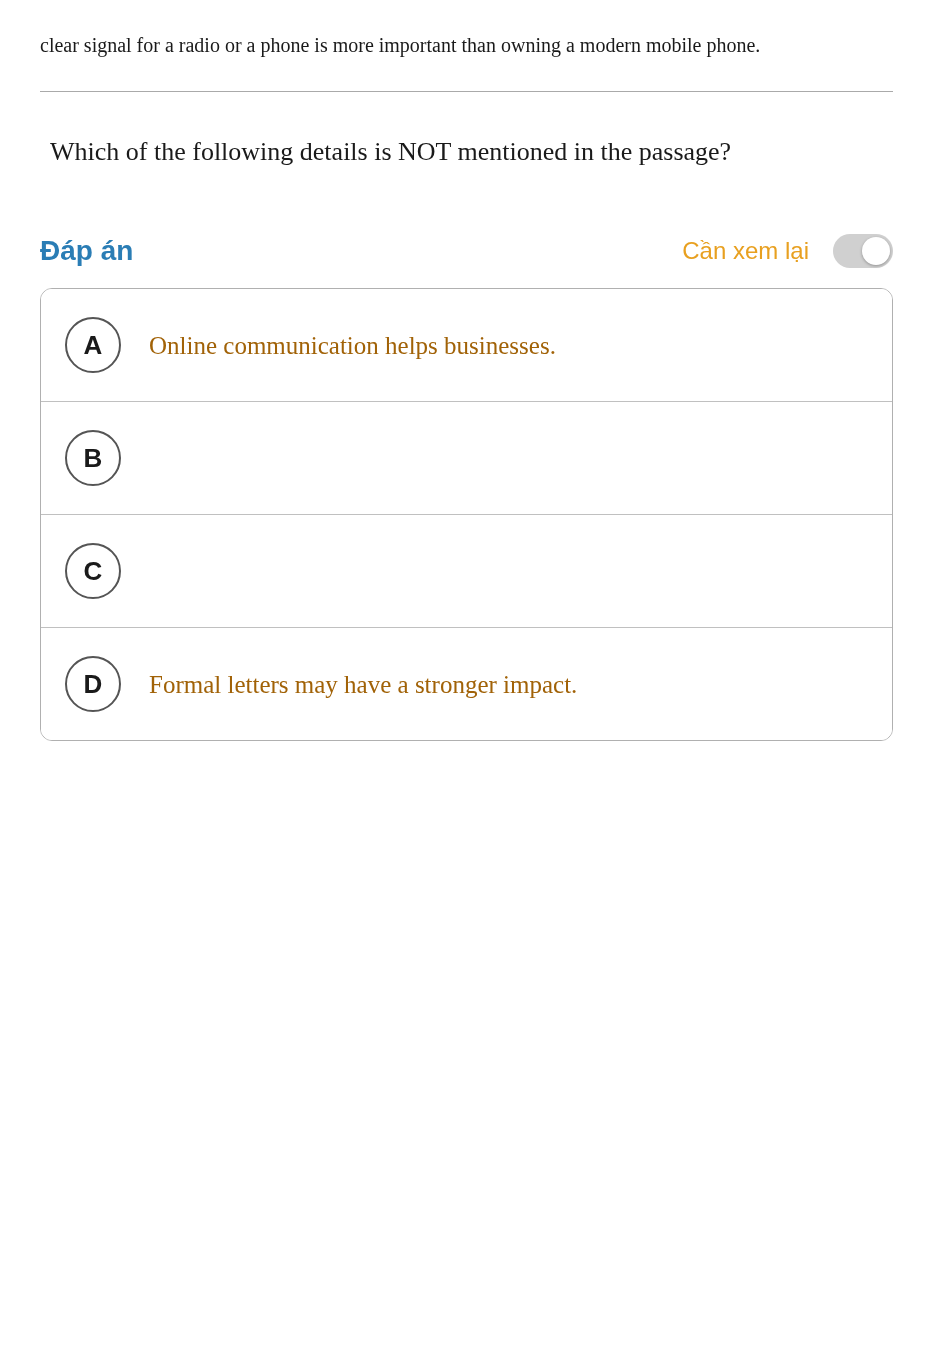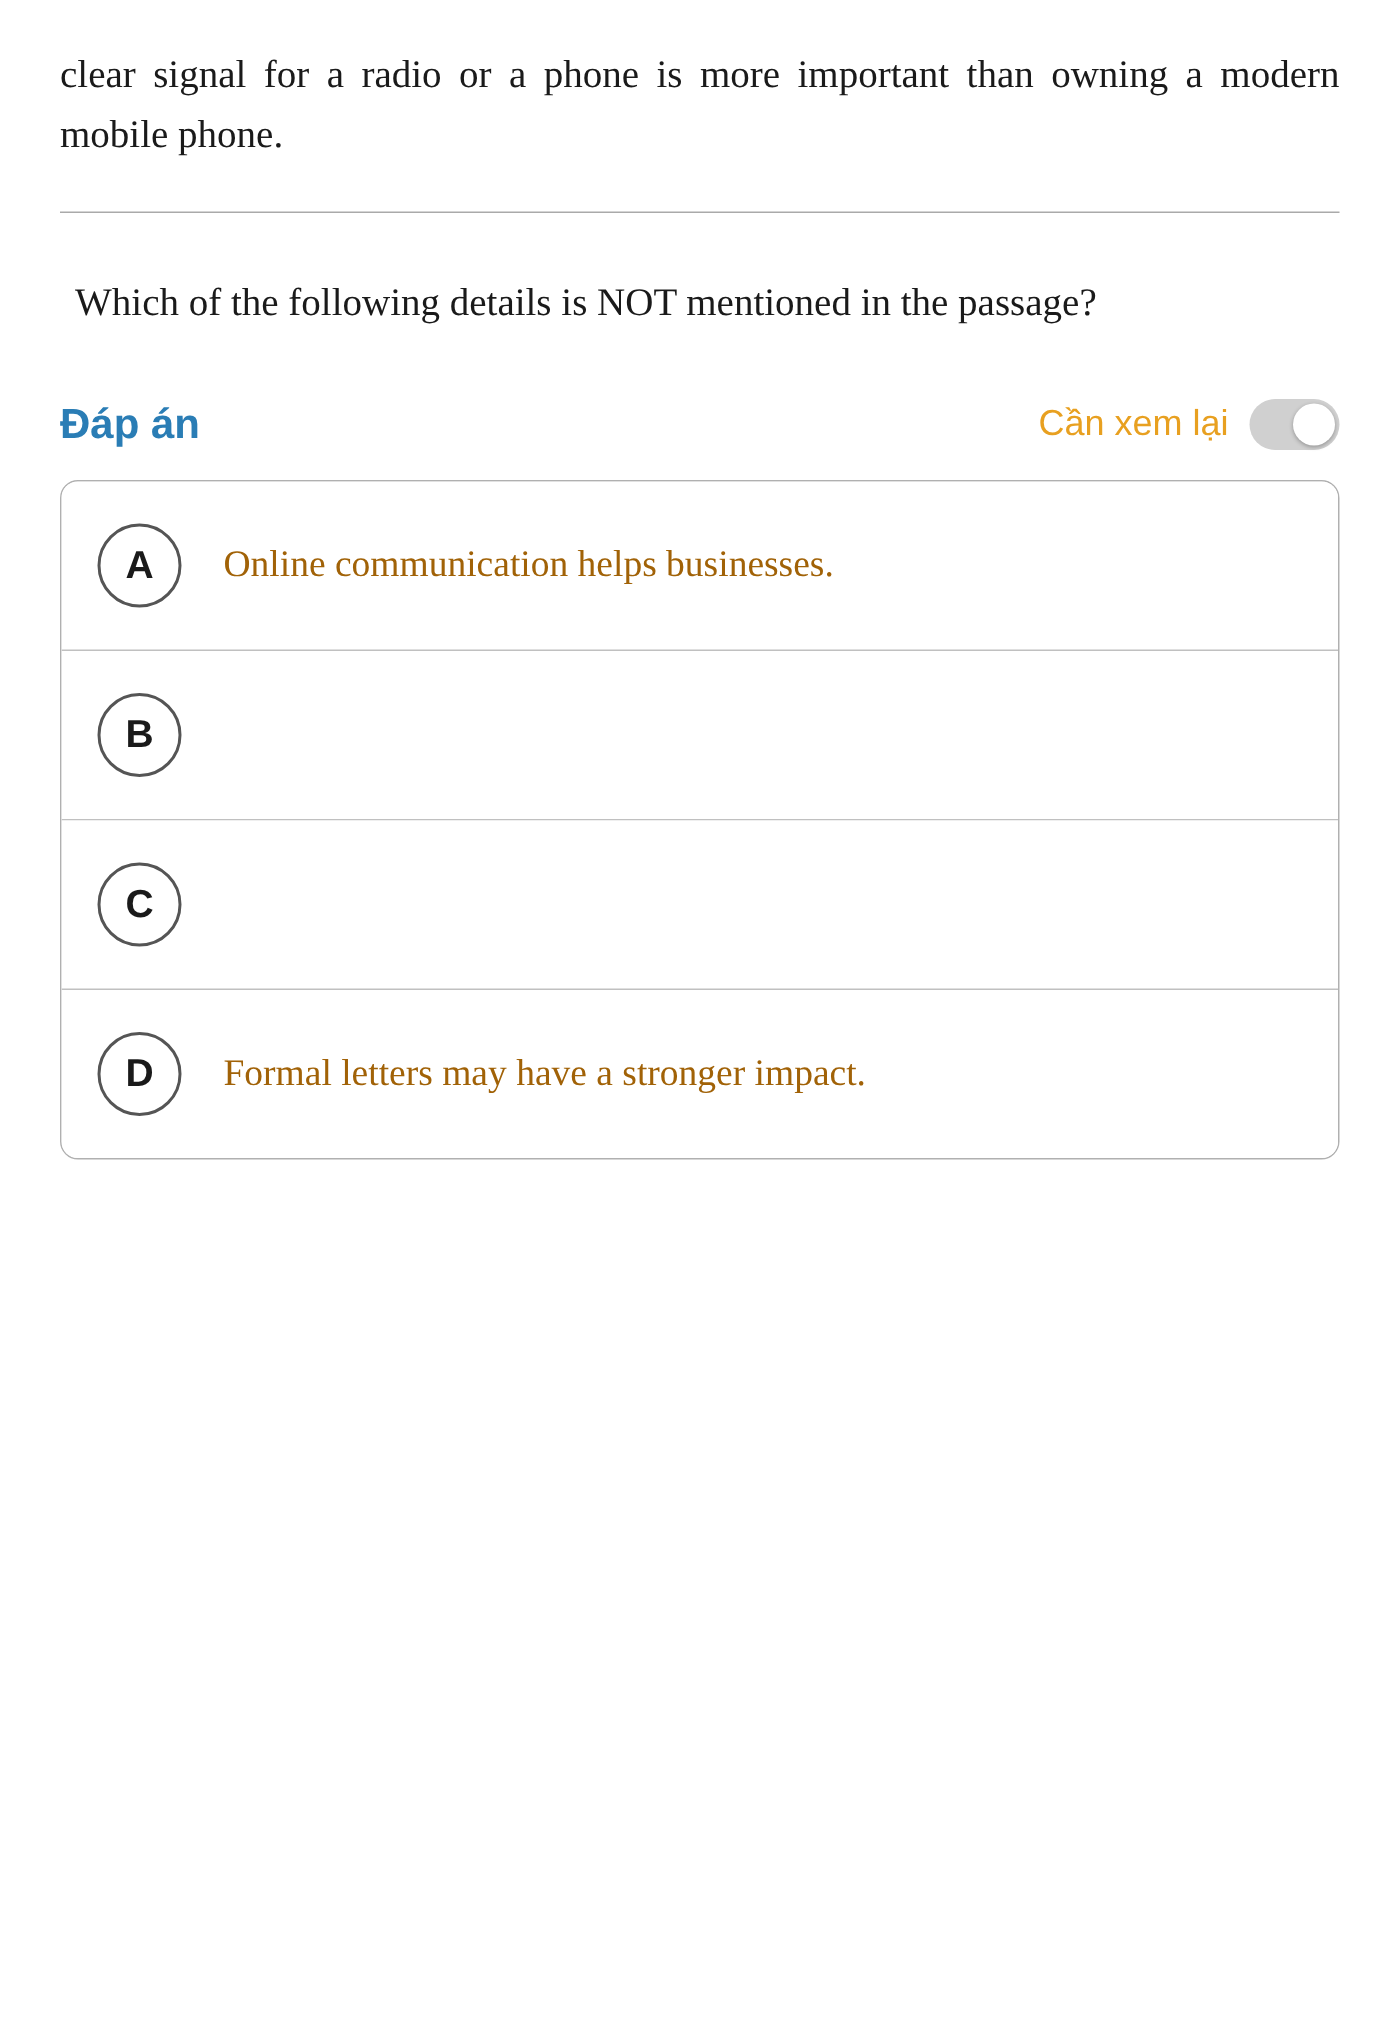--- a/index.html
+++ b/index.html
@@ -11,58 +11,58 @@
     body {
       font-family: Georgia, 'Times New Roman', serif;
       background: #ffffff;
       width: 933px;
       min-height: 1358px;
       padding: 30px 40px;
       color: #1a1a1a;
     }
 
     .passage-text {
-      font-size: 26px;
+      font-size: 20px;
       line-height: 1.55;
       text-align: justify;
       margin-bottom: 20px;
     }
 
     .divider {
       border: none;
       border-top: 1.5px solid #aaa;
       margin: 30px 0 40px 0;
     }
 
     .question-text {
       font-size: 26px;
       line-height: 1.55;
       text-align: justify;
-      margin-bottom: 44px;
+      margin-bottom: 62px;
       padding-left: 10px;
     }
 
     .answer-header {
       display: flex;
       align-items: center;
       justify-content: space-between;
       margin-bottom: 20px;
     }
 
     .dap-an-label {
       font-size: 28px;
       font-weight: bold;
       color: #2a7db5;
       font-family: Arial, sans-serif;
     }
 
     .can-xem-lai-group {
       display: flex;
       align-items: center;
-      gap: 14px;
+      gap: 24px;
     }
 
     .can-xem-lai-label {
       font-size: 24px;
       color: #e8a020;
       font-family: Arial, sans-serif;
     }
 
     .toggle-switch {
       width: 60px;

